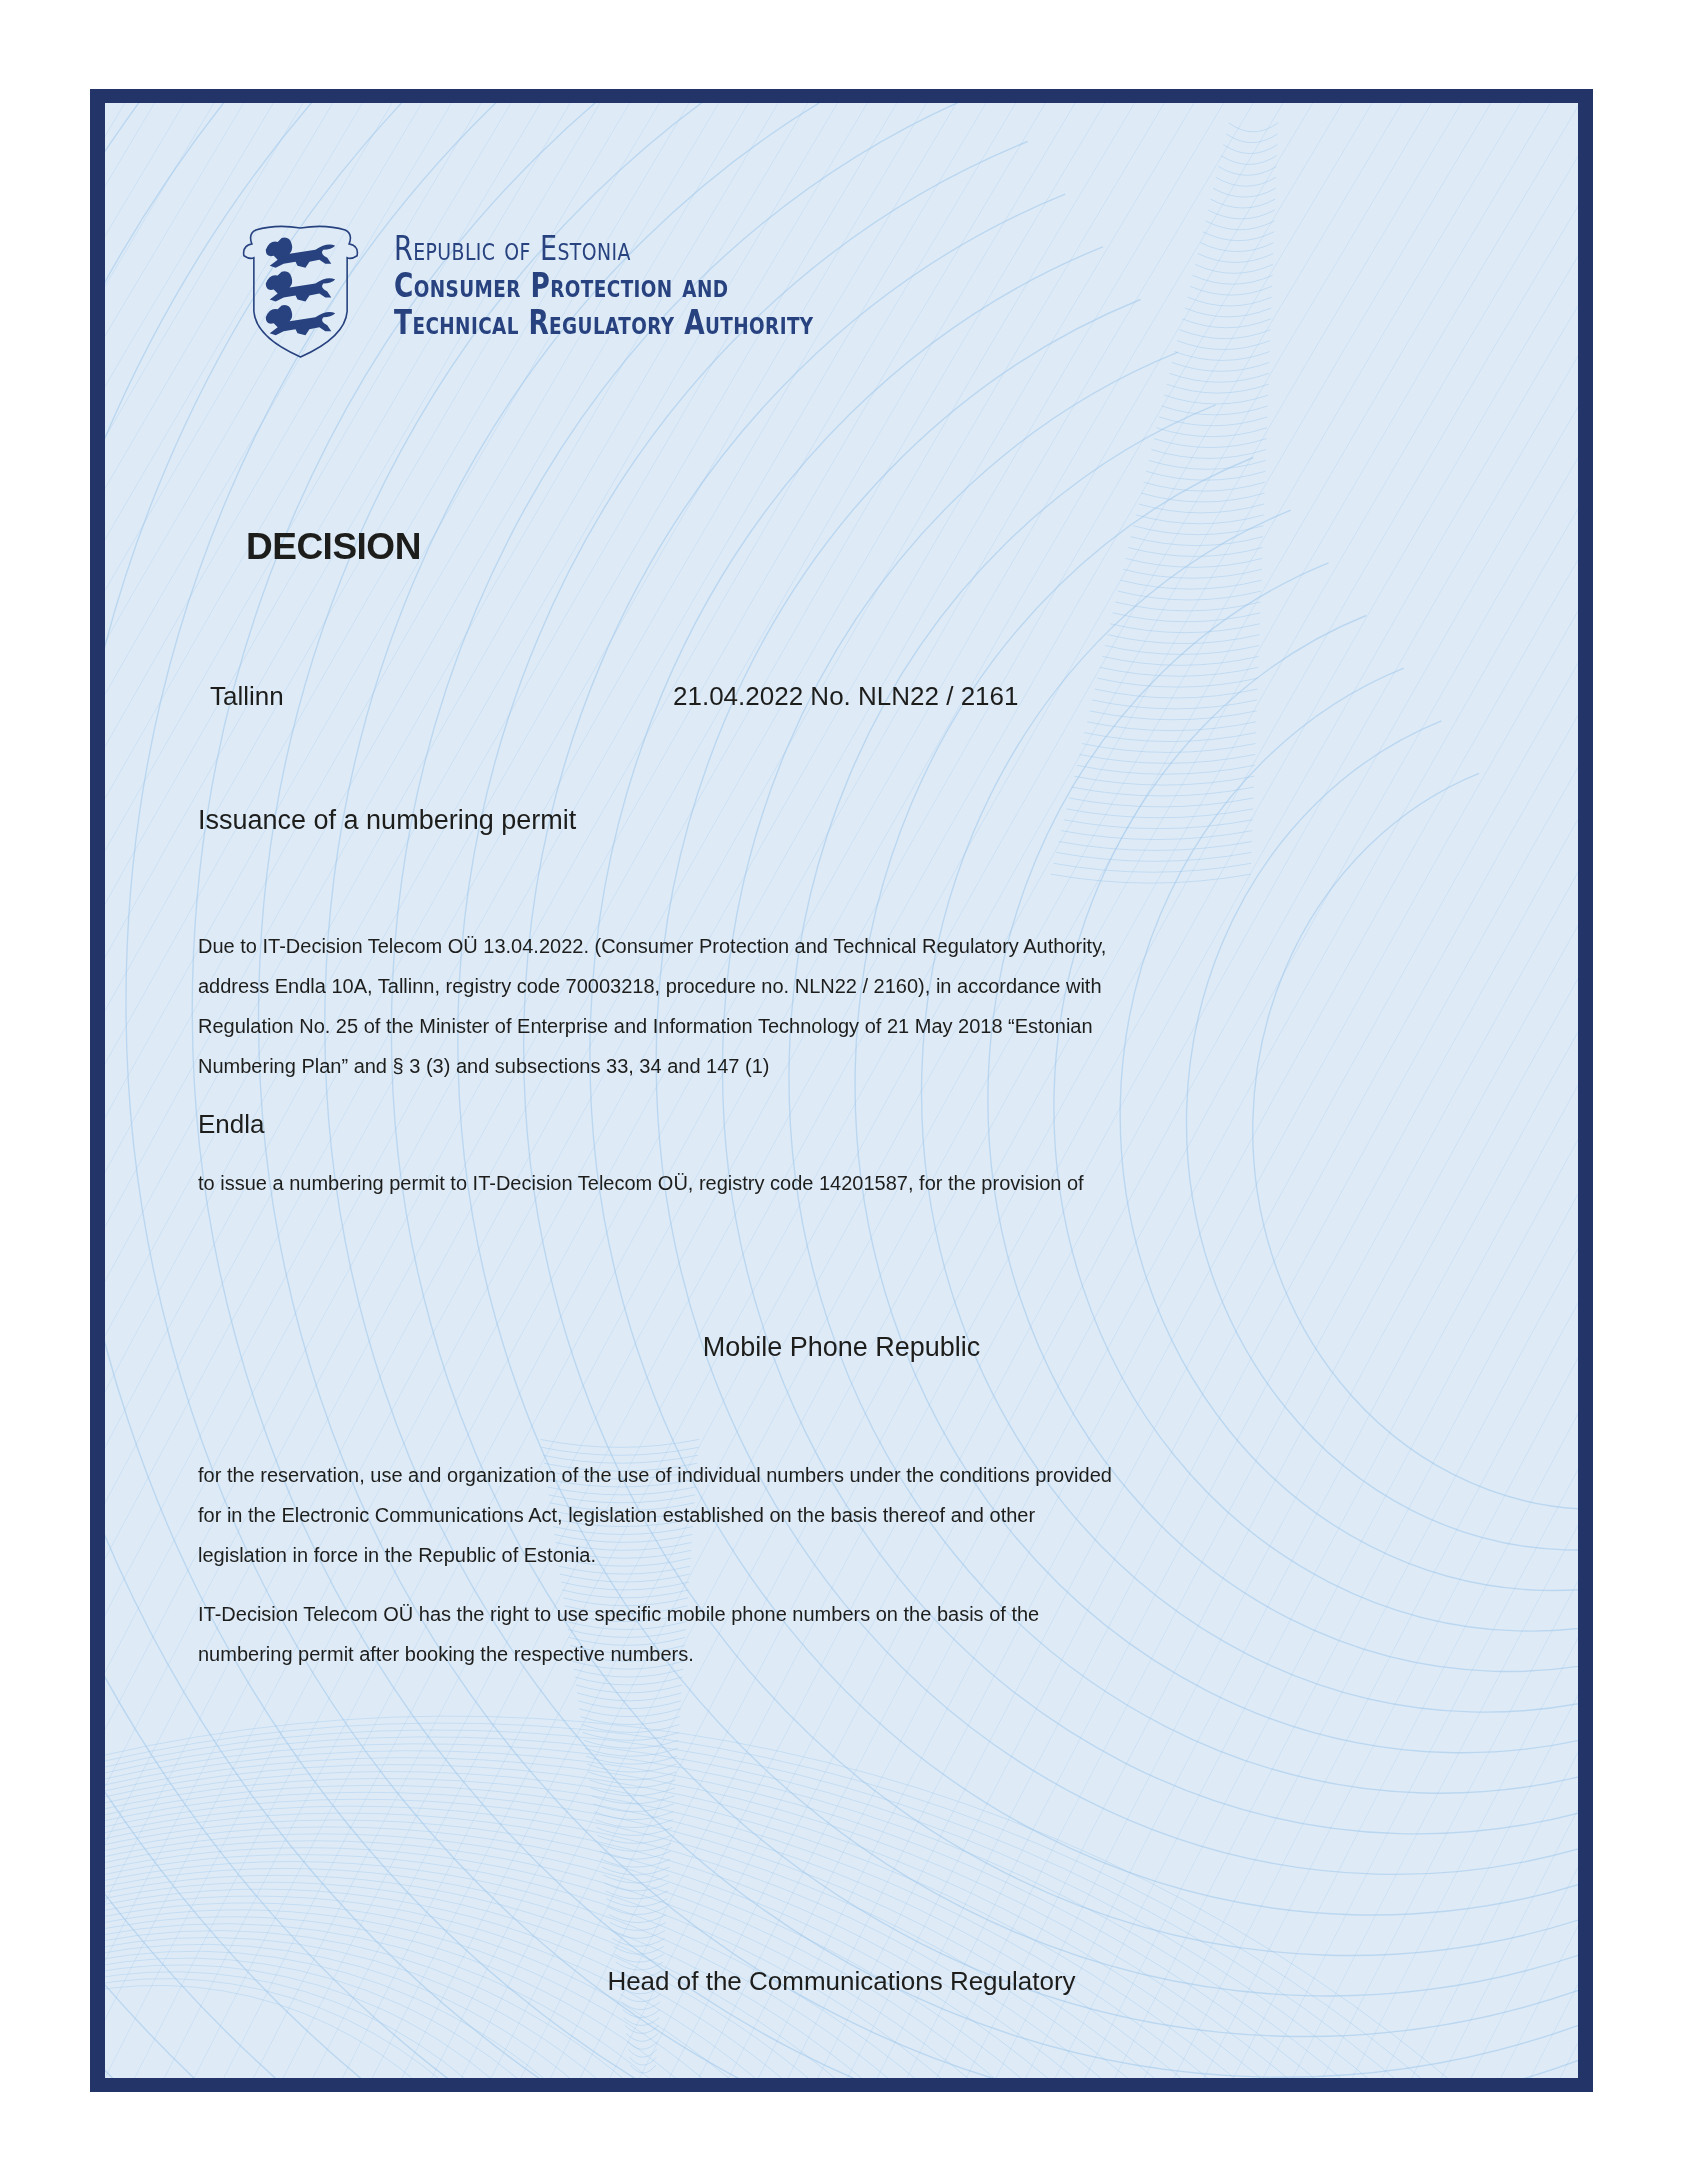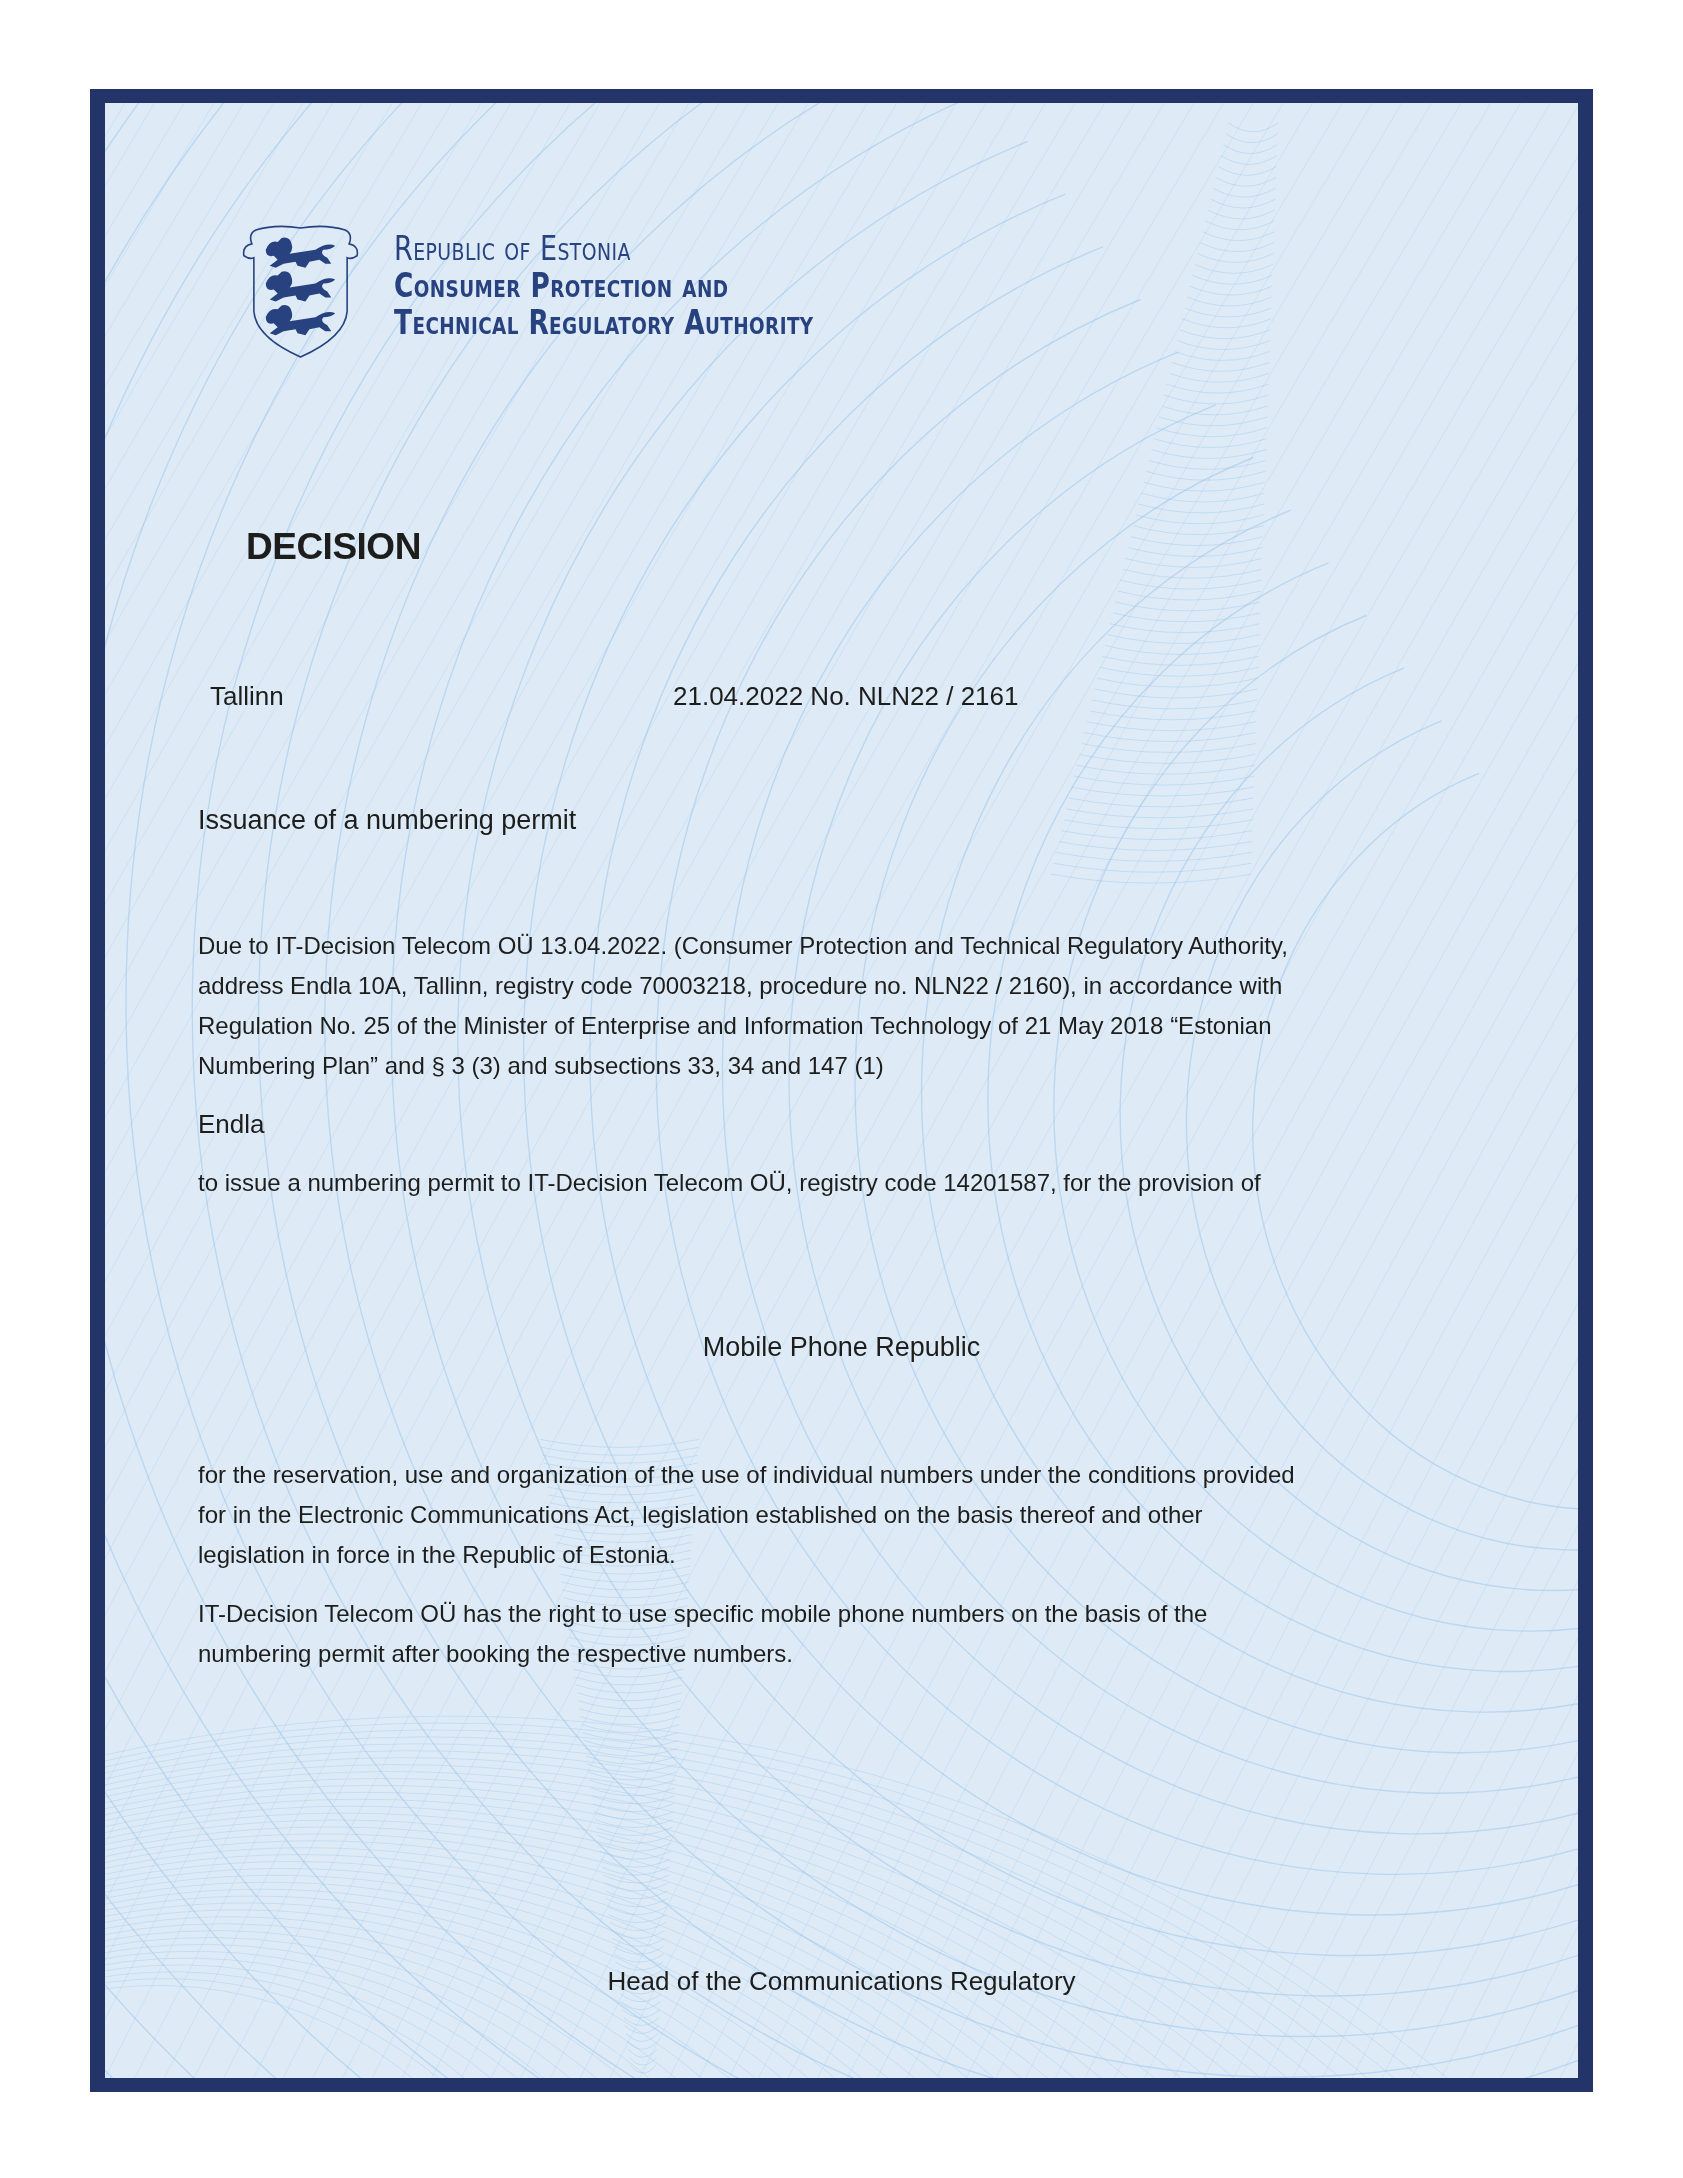--- a/index.html
+++ b/index.html
@@ -14,21 +14,21 @@
   .abs { position: absolute; white-space: nowrap; }
   .crest { position: absolute; left: 236px; top: 220px; width: 129px; height: 141px; }
   .hdr { position: absolute; left: 394px; color: #27427f; font-family: "DejaVu Sans", sans-serif;
          font-variant: small-caps; letter-spacing: 0.5px; white-space: nowrap; }
   .hdr1 { top: 229px; font-size: 33px; font-weight: normal; transform: scaleX(0.82); transform-origin: left; }
   .hdr2 { top: 266px; font-size: 33px; font-weight: bold; transform: scaleX(0.80); transform-origin: left; }
   .hdr3 { top: 303px; font-size: 33px; font-weight: bold; transform: scaleX(0.80); transform-origin: left; }
   .title { left: 198px; top: 526px; font-size: 37px; font-weight: bold; letter-spacing: -0.5px; margin-left: 48px; }
   .body-text { font-size: 26px; line-height: 40px; }
   .bold { font-weight: normal; }
-  .para { position: absolute; left: 198px; width: 1317px; font-size: 24px; line-height: 40px; }
+  .para { position: absolute; left: 198px; width: 1317px; font-size: 20px; line-height: 40px; }
   .para p { margin: 0; }
   .center { position: absolute; left: 0; width: 1683px; text-align: center; }
 </style>
 </head>
 <body>
 
 <div class="frame"></div>
 <div class="sheet">
   <svg class="bg" id="guilloche" width="1473" height="1975" viewBox="0 0 1488 1995">
       <path d="M 1388 677.25 A 300 330 0 0 0 1628 1397.25" fill="none" stroke="#9fc6ea" stroke-width="1.4" opacity="0.55"></path>

